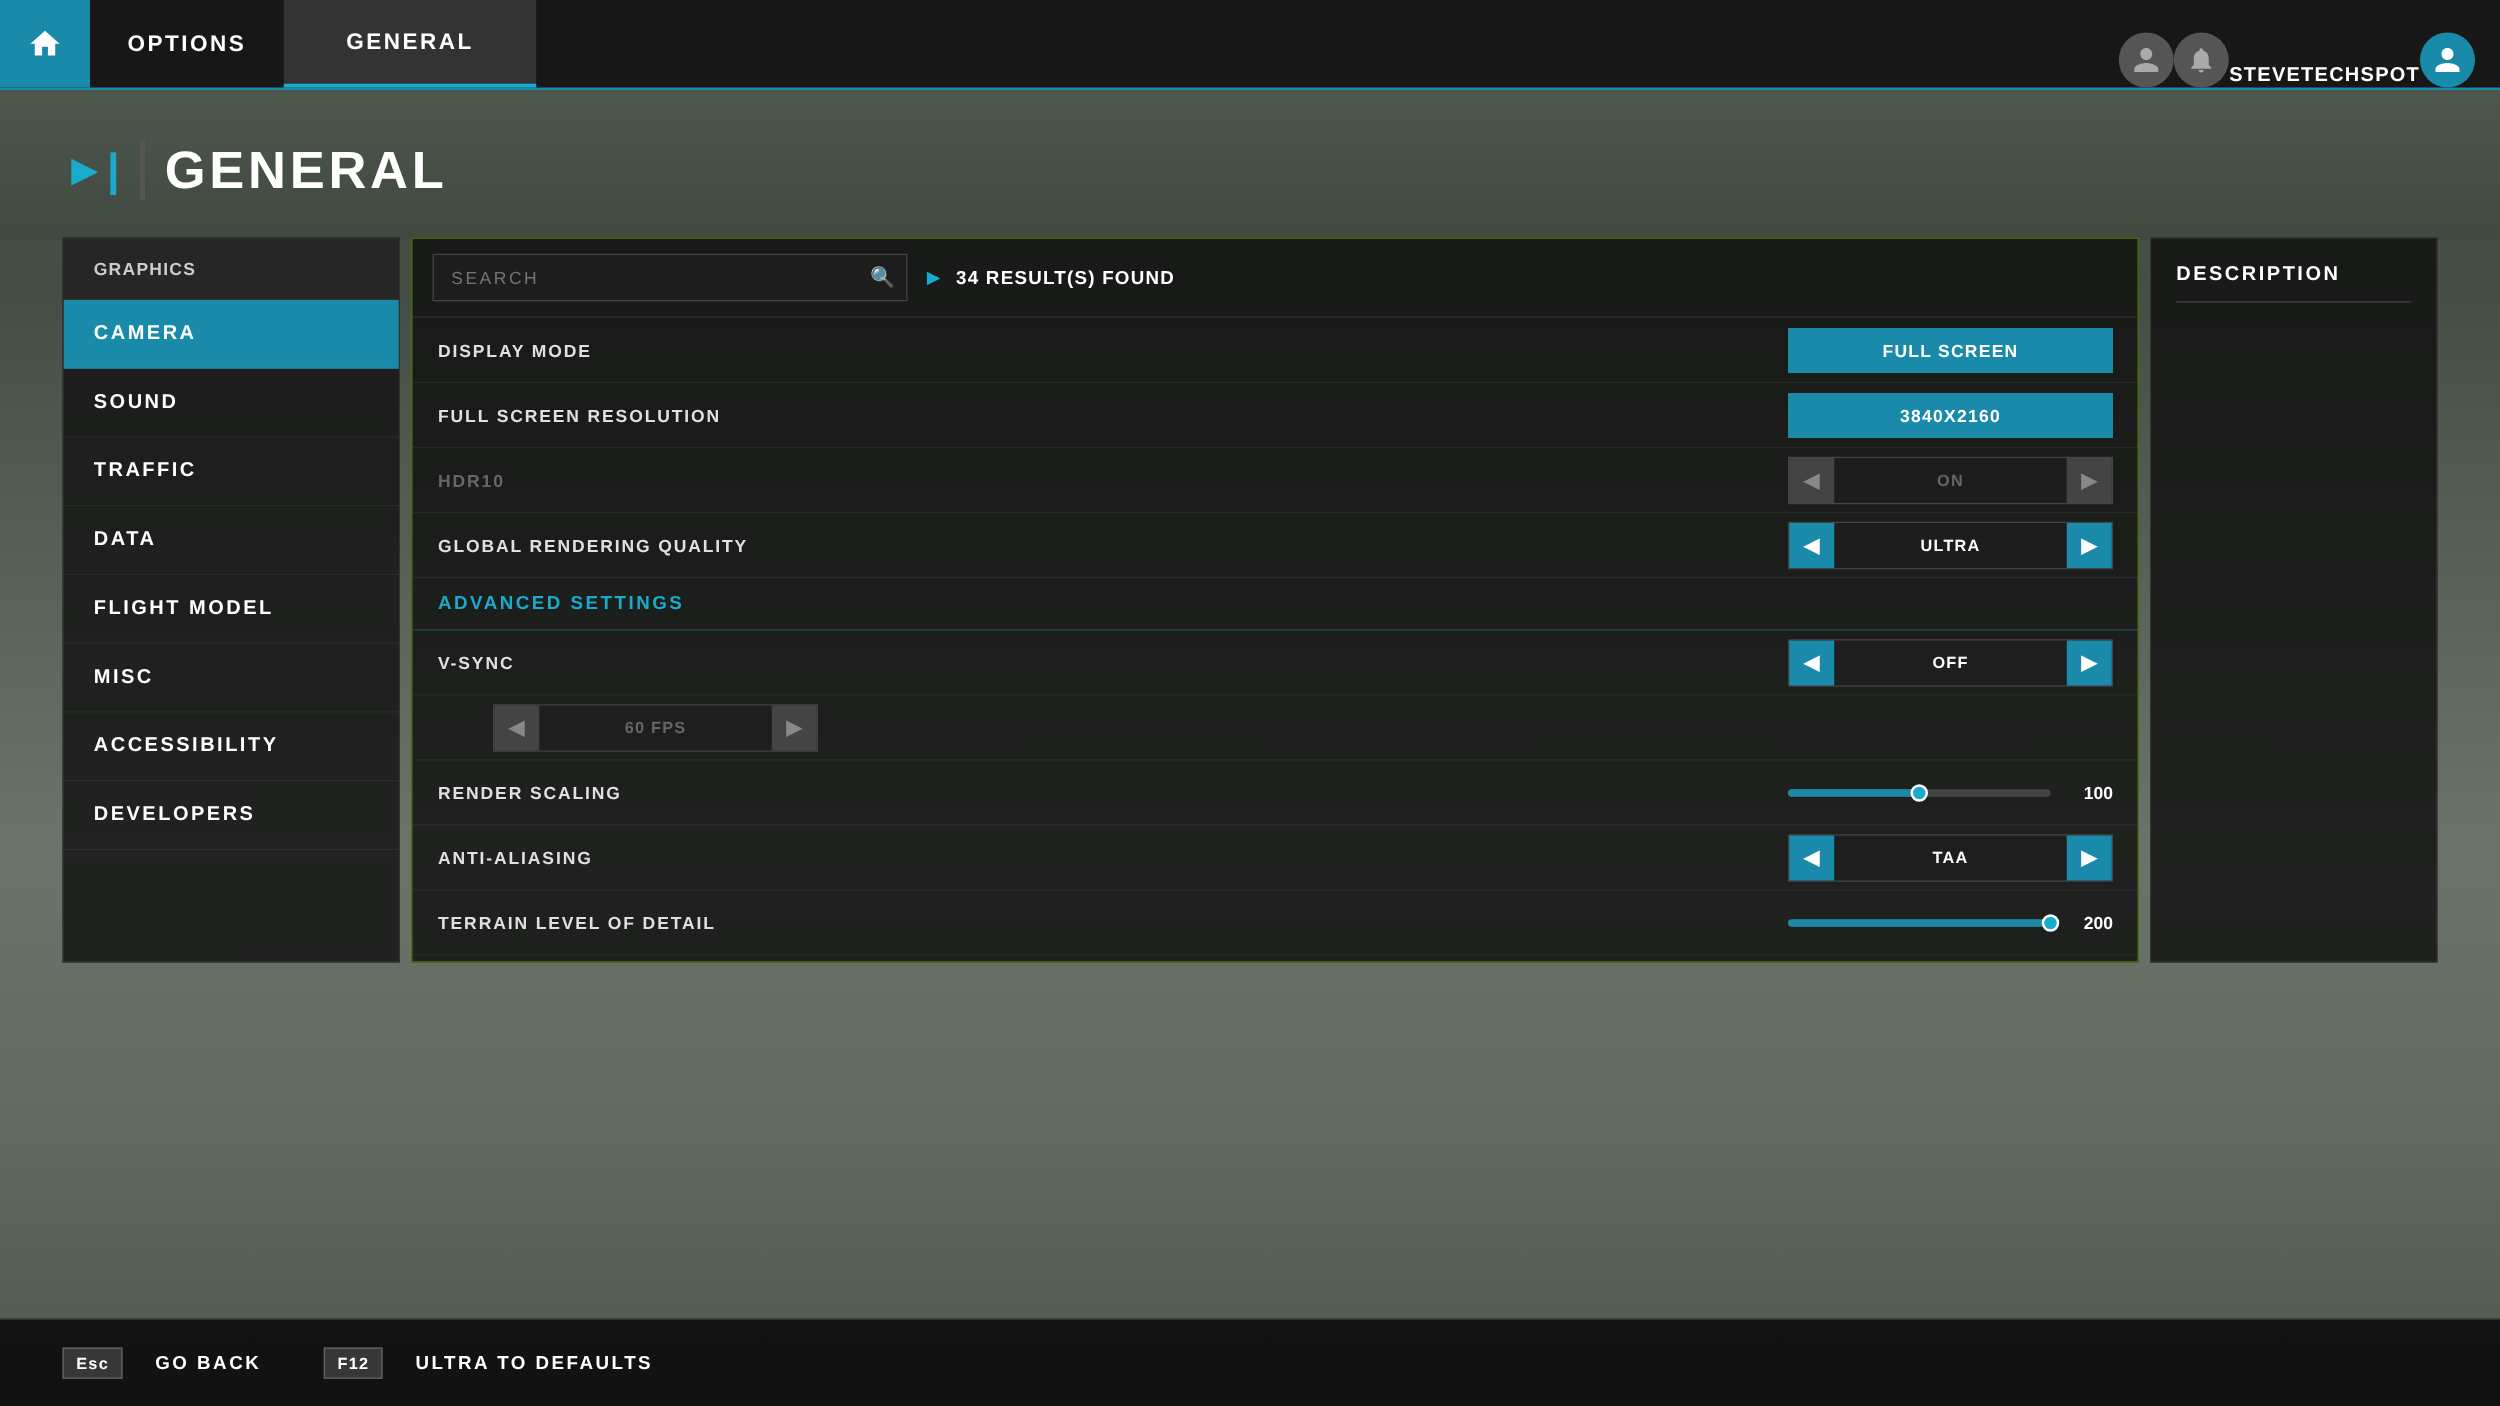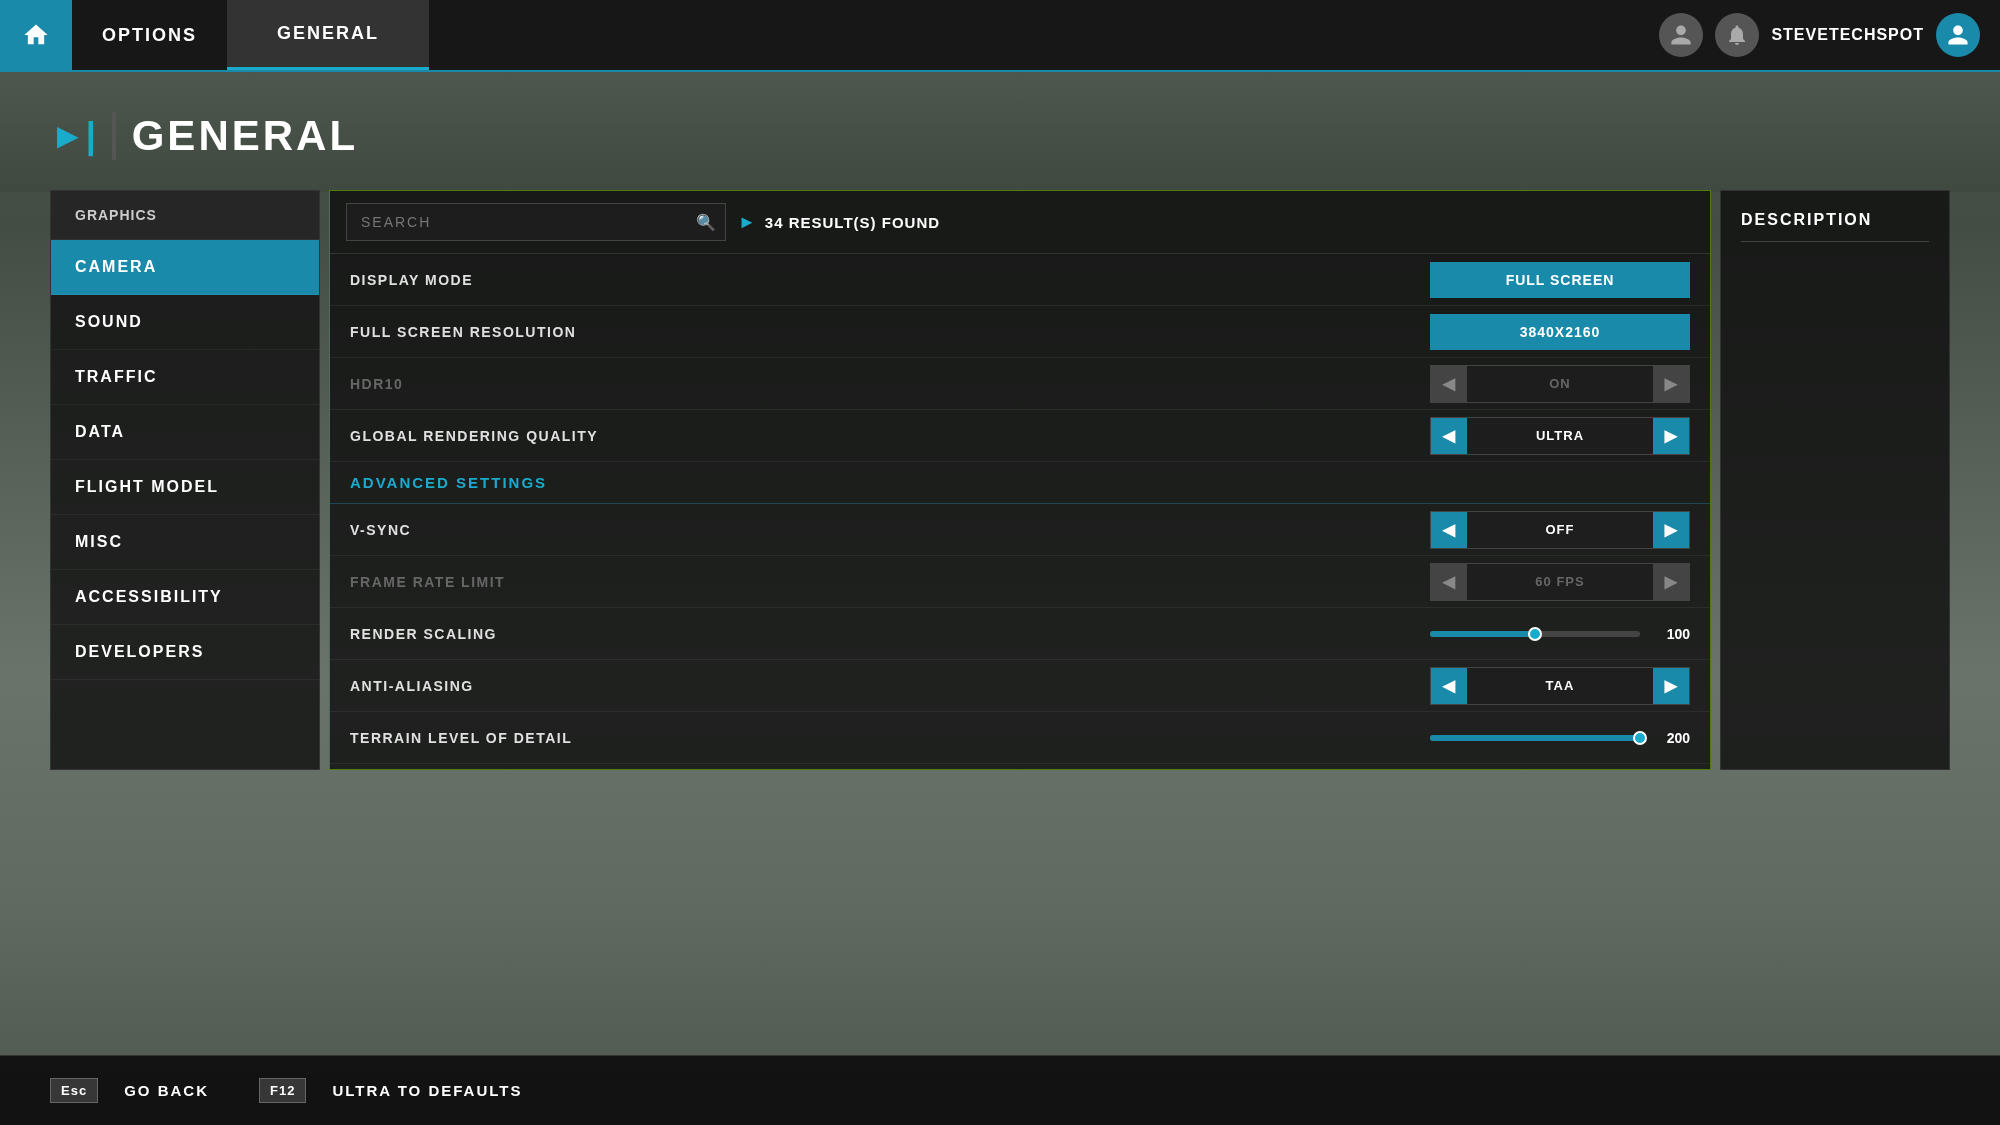--- a/index.html
+++ b/index.html
@@ -66,22 +66,22 @@
       font-size: 18px;
       font-weight: bold;
       letter-spacing: 2px;
       border-bottom: 3px solid #1aabcc;
       cursor: pointer;
     }
 
     .nav-right {
       margin-left: auto;
       display: flex;
-      align-items: center;
-      gap: 12px;
+      align-items: flex-end;
+      gap: 0;
       padding-right: 20px;
     }
 
     .nav-avatar {
       width: 44px;
       height: 44px;
       border-radius: 50%;
       background: #555;
       display: flex;
       align-items: center;
@@ -582,21 +582,20 @@
           <div class="setting-control">
             <div class="setting-nav-control">
               <button class="nav-btn">◀</button>
               <span class="nav-value">OFF</span>
               <button class="nav-btn">▶</button>
             </div>
           </div>
         </div>
 
         <div class="setting-row dimmed">
-          <span class="setting-name">FRAME RATE LIMIT</span>
           <div class="setting-control">
             <div class="setting-nav-control">
               <button class="nav-btn dimmed">◀</button>
               <span class="nav-value dimmed">60 FPS</span>
               <button class="nav-btn dimmed">▶</button>
             </div>
           </div>
         </div>
 
         <div class="setting-row">

